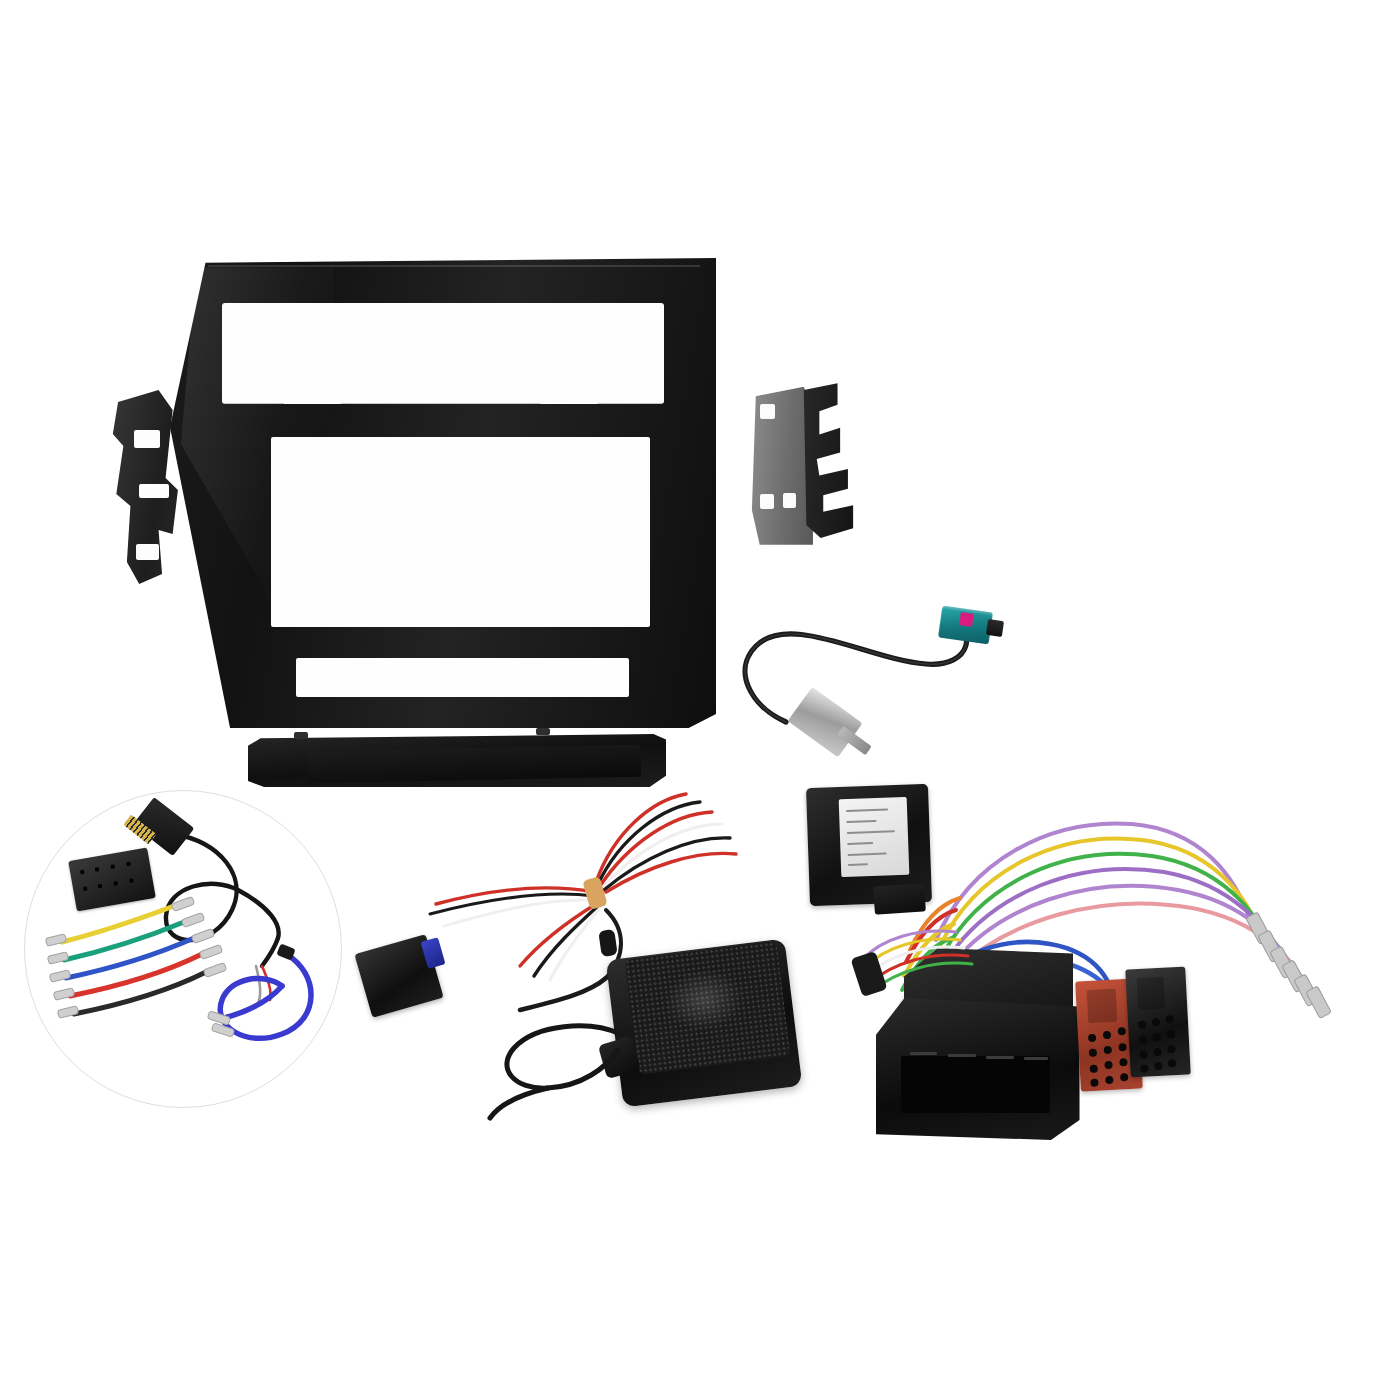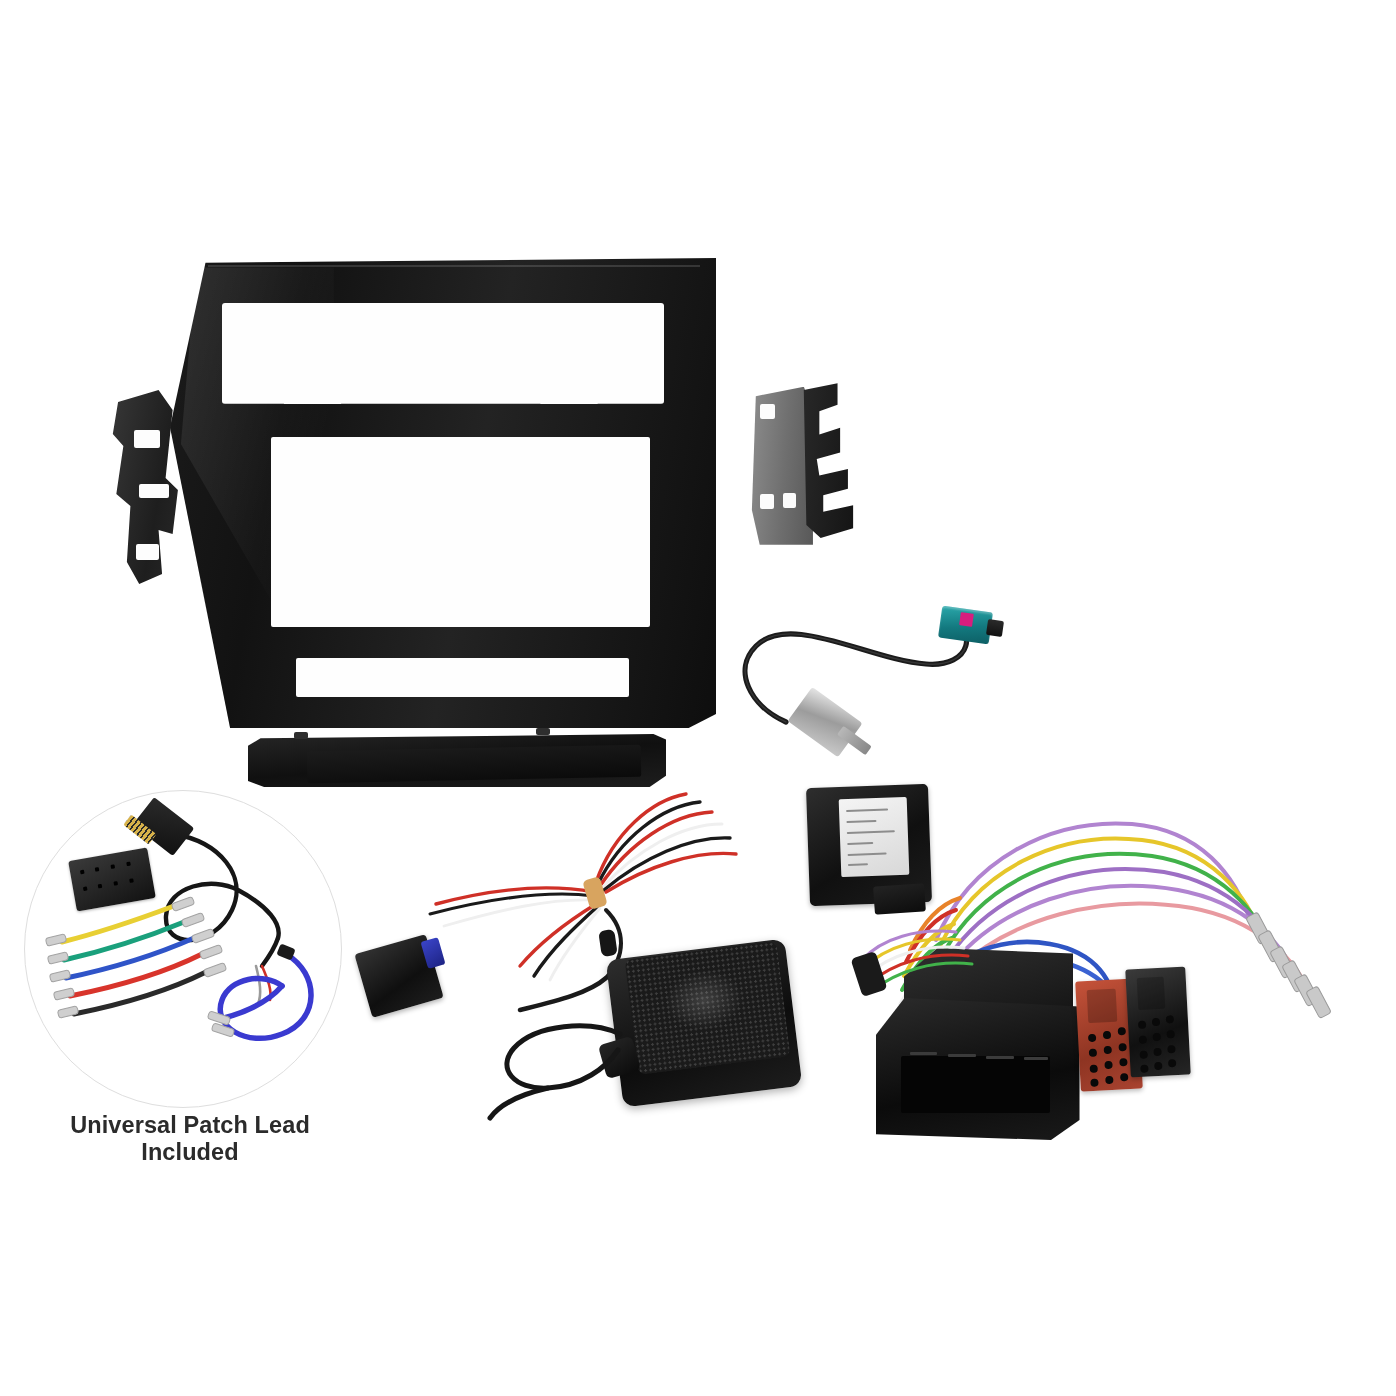--- a/index.html
+++ b/index.html
@@ -383,15 +383,14 @@
         <i style="left:72%;top:22%;"></i>
       <i style="left:12%;top:56%;"></i>
         <i style="left:32%;top:56%;"></i>
       <i style="left:52%;top:56%;"></i>
         <i style="left:72%;top:56%;"></i>
     </div>
     <div class="jack"></div>
     <div class="jack-tip"></div>
   </div>
 
-  <div class="caption">Universal Patch Lead Included</div>
 
 </div>
 
 </body></html>

